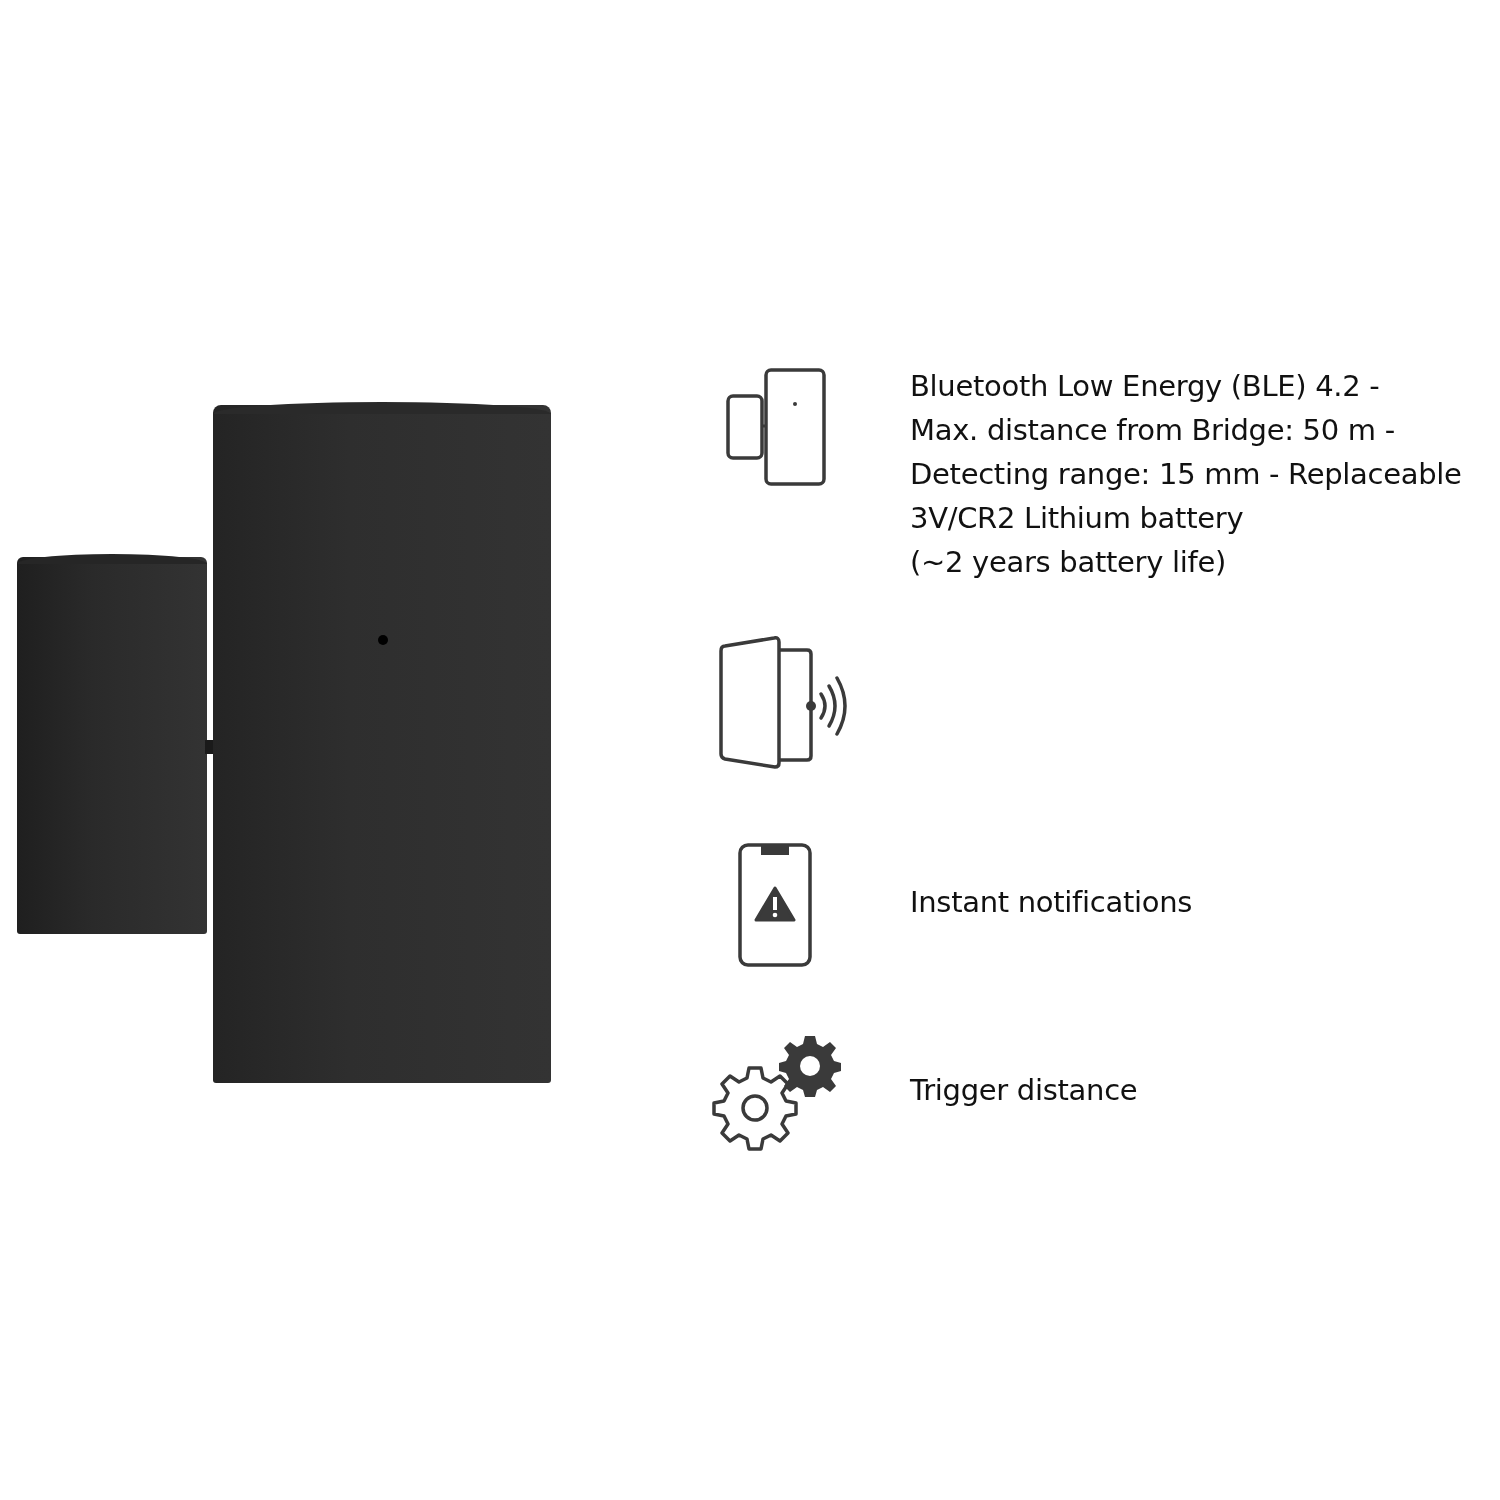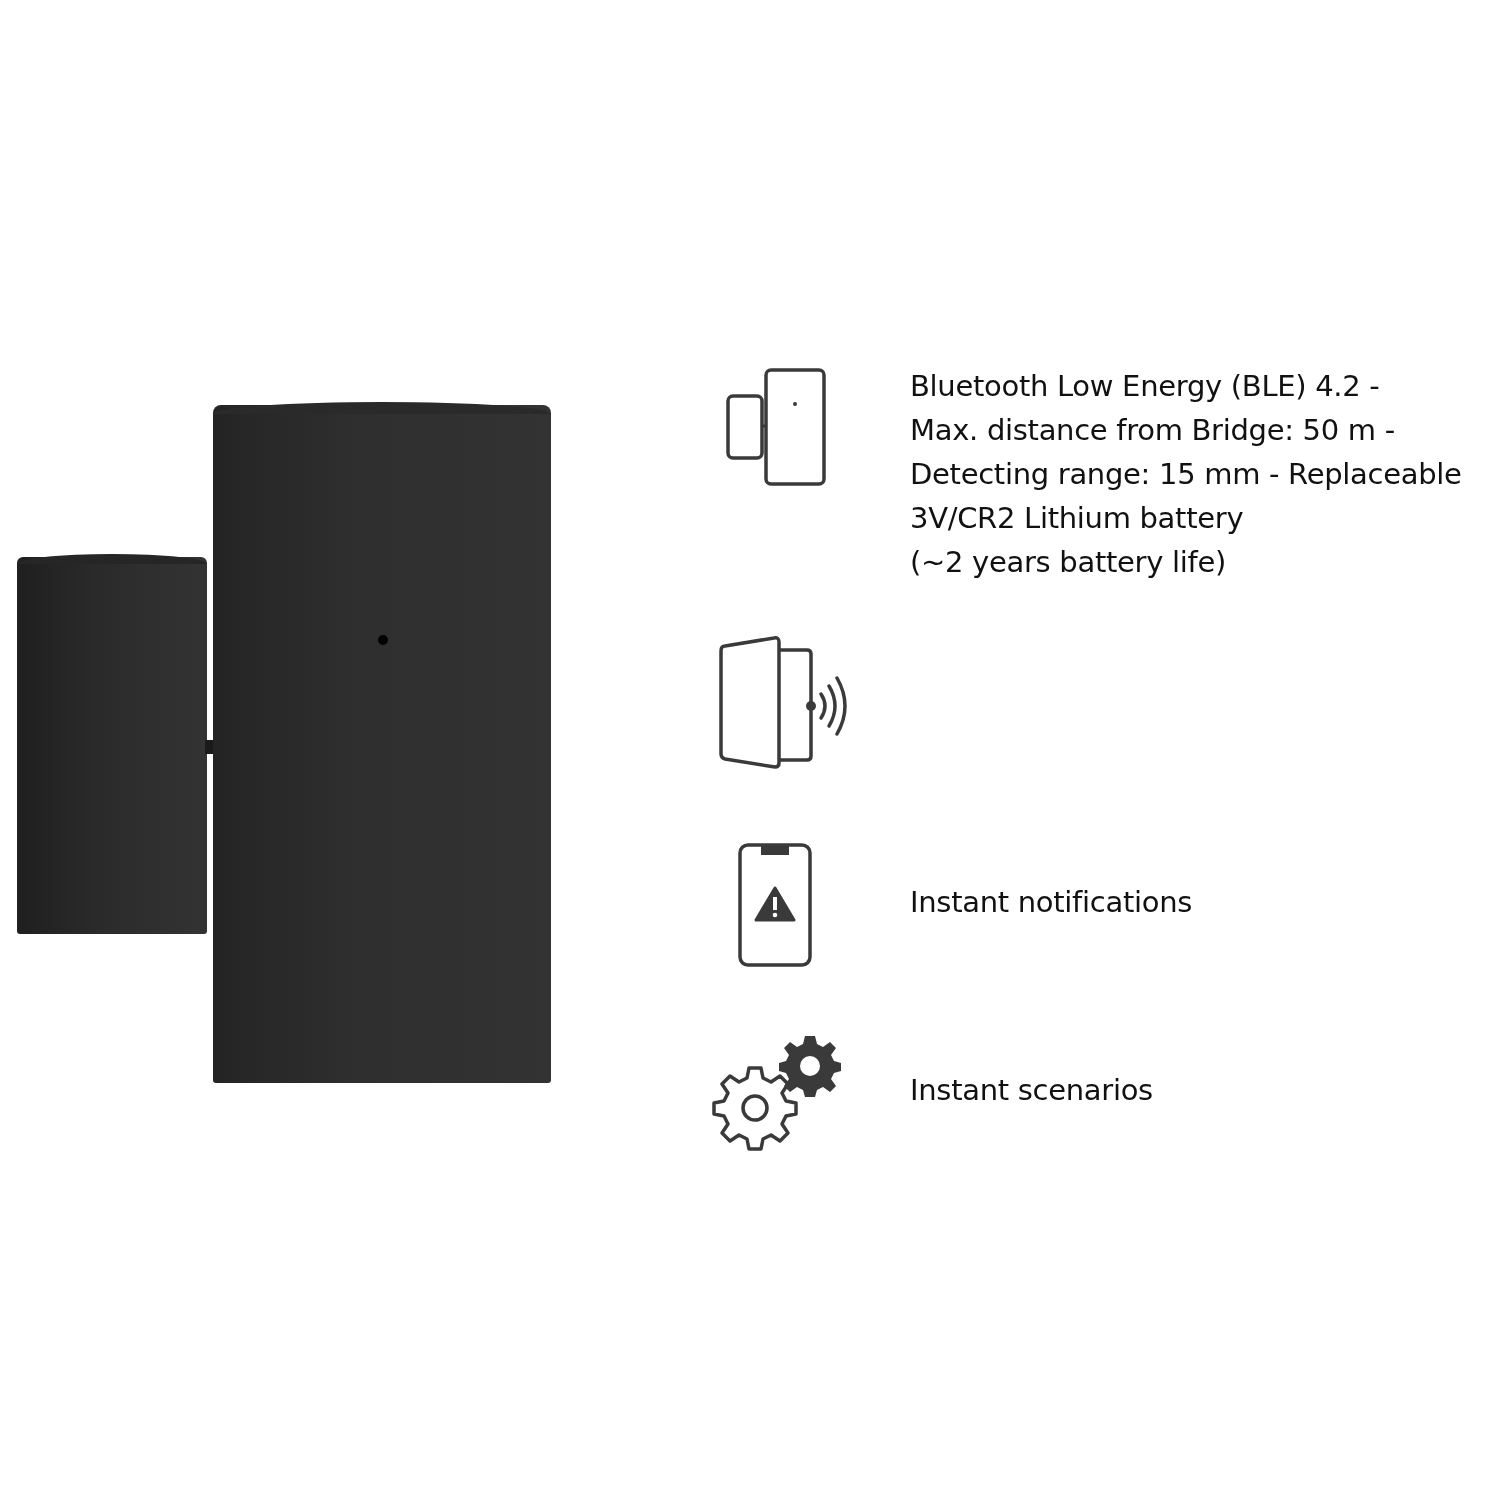--- a/index.html
+++ b/index.html
@@ -170,14 +170,14 @@
       <g transform="translate(50 80)">
         <path d="M-6 -40 L6 -40 L8 -30 L16 -26 L25 -32 L33 -24 L27 -15 L31 -7 L41 -5 L41 6 L31 8 L27 16 L33 25 L25 33 L16 27 L8 31 L6 41 L-6 41 L-8 31 L-16 27 L-25 33 L-33 25 L-27 16 L-31 8 L-41 6 L-41 -5 L-31 -7 L-27 -15 L-33 -24 L-25 -32 L-16 -26 L-8 -30 Z" fill="none" stroke="#3a3a3a" stroke-width="3.5" stroke-linejoin="round"></path>
         <circle cx="0" cy="0" r="12" fill="none" stroke="#3a3a3a" stroke-width="3.5"></circle>
       </g>
       <g transform="translate(105 38)">
         <path d="M-5 -30 L5 -30 L7 -22 L13 -19 L20 -24 L26 -18 L21 -11 L24 -5 L31 -3 L31 5 L24 7 L21 13 L26 20 L20 26 L13 21 L7 24 L5 31 L-5 31 L-7 24 L-13 21 L-20 26 L-26 20 L-21 13 L-24 7 L-31 5 L-31 -3 L-24 -5 L-21 -11 L-26 -18 L-20 -24 L-13 -19 L-7 -22 Z" fill="#3a3a3a"></path>
         <circle cx="0" cy="0" r="10" fill="#ffffff"></circle>
       </g>
     </svg>
   </div>
-  <div class="text">Instant scenarios</div>
+  <div class="text">Trigger distance</div>
 </div>
 
 </body></html>

